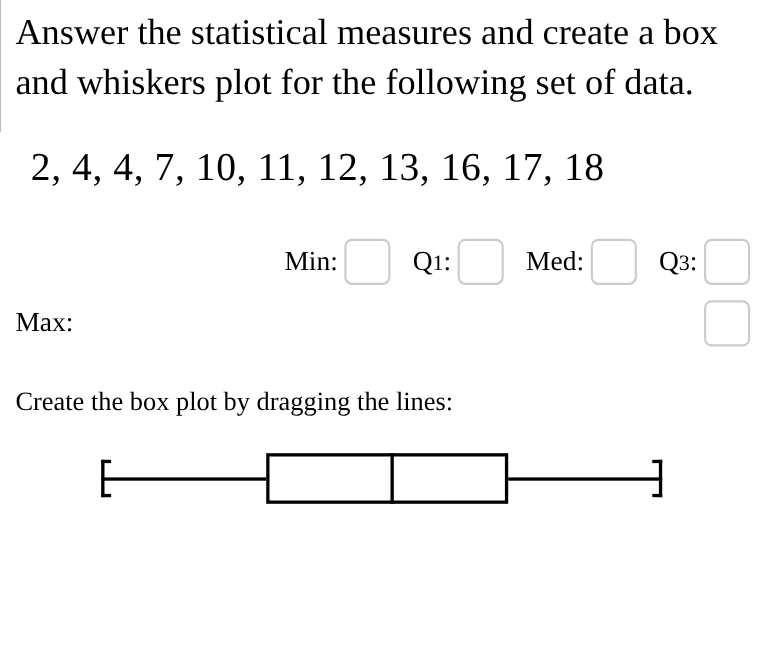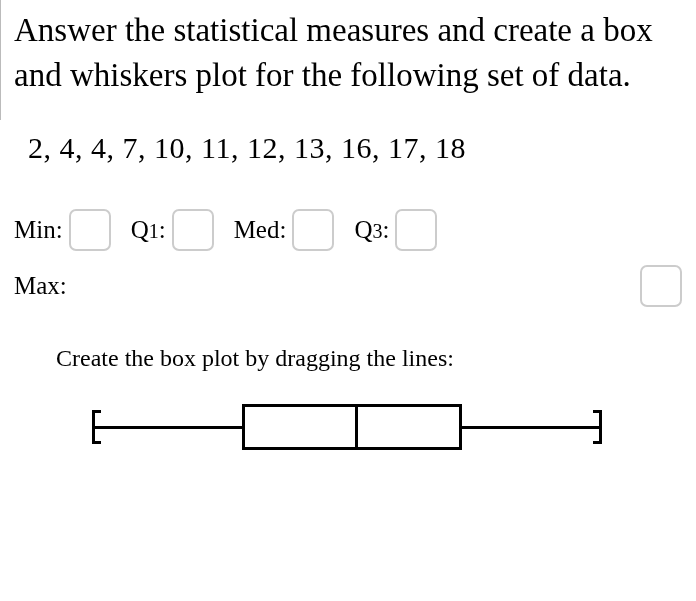--- a/index.html
+++ b/index.html
@@ -11,29 +11,29 @@
     padding: 8px 14px;
     color: #000;
     position: relative;
   }
   .instructions {
     font-size: 33px;
     line-height: 1.35;
     margin-bottom: 34px;
   }
   .data-set {
-    font-size: 30px;
+    font-size: 36px;
     margin-left: 14px;
     margin-bottom: 44px;
     letter-spacing: 0.5px;
   }
   .stats-row {
     display: flex;
     align-items: center;
-    justify-content: flex-start;
+    justify-content: flex-end;
     gap: 6px;
     margin: 0 auto 14px auto;
     font-size: 25px;
   }
   .stats-row2 {
     display: flex;
     align-items: center;
     justify-content: space-between;
     gap: 6px;
     margin-bottom: 38px;
@@ -53,21 +53,20 @@
     height: 42px;
     border: 2px solid #ccc;
     border-radius: 7px;
     background: #fff;
     margin-right: 14px;
     display: inline-block;
   }
   .input-box:last-child { margin-right: 0; }
   .boxplot-instr {
     font-size: 24px;
-    margin-left: 42px;
     margin-bottom: 26px;
   }
   .boxplot-wrap {
     margin-left: 78px;
     width: 510px;
     height: 60px;
     position: relative;
   }
   .whisker-line {
     position: absolute;

